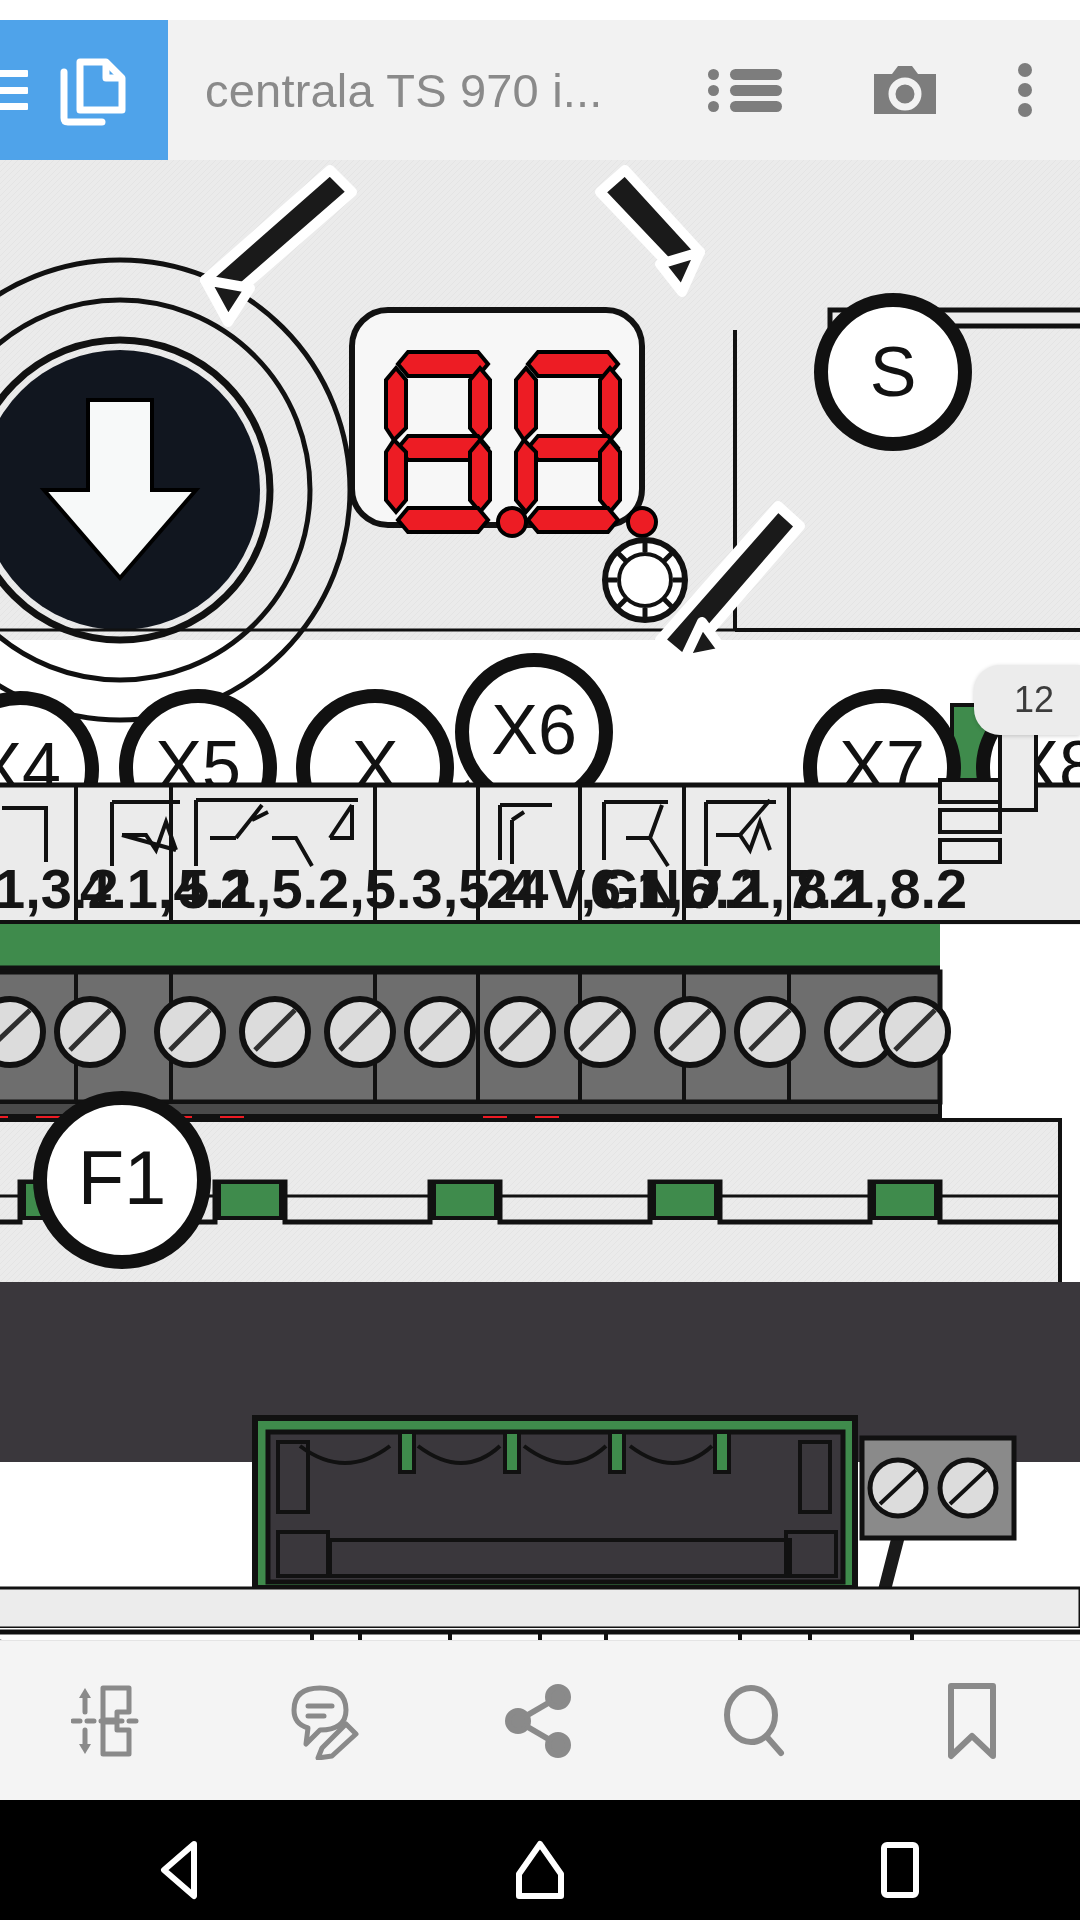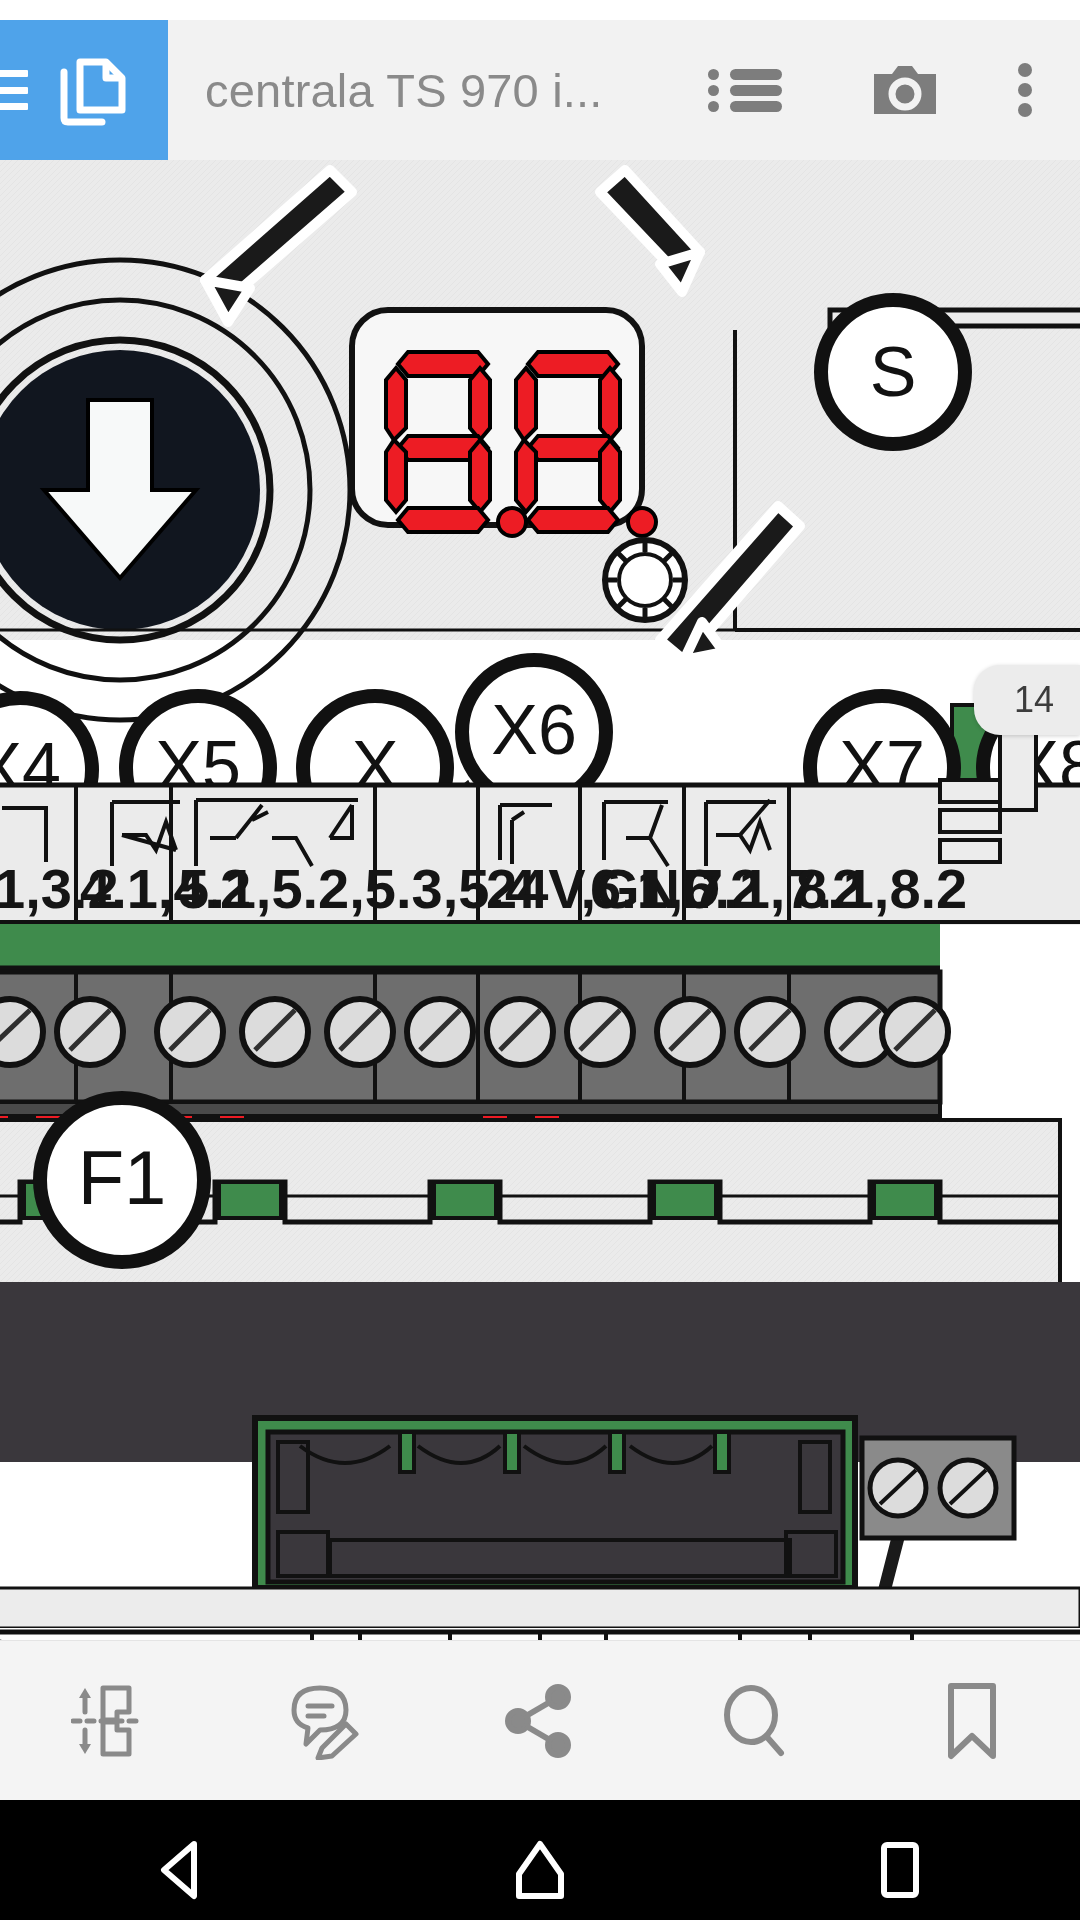--- a/index.html
+++ b/index.html
@@ -468,21 +468,21 @@
         <line x1="978" y1="1520" x2="978" y2="1548"></line>
         <line x1="952" y1="1548" x2="1004" y2="1548"></line>
         <line x1="961" y1="1565" x2="995" y2="1565"></line>
         <line x1="968" y1="1580" x2="988" y2="1580"></line>
       </g>
 
       <circle cx="122" cy="1020" r="82" fill="#fff" stroke="#111" stroke-width="14"></circle>
       <text x="122" y="1044" font-family="Liberation Sans, sans-serif" font-size="76" fill="#111" text-anchor="middle">F1</text>
     </svg>
 
-    <div id="page-badge">14</div>
+    <div id="page-badge">12</div>
   </div>
 
   <div id="bottombar">
 
     <div class="tb-btn">
       <svg width="74" height="78" viewBox="0 0 74 78">
         <g fill="none" stroke="#8a8a8a" stroke-width="5" stroke-linejoin="round" stroke-linecap="round">
           <path d="M14 6 L8 16 L20 16 Z" fill="#8a8a8a" stroke="none"></path>
           <path d="M14 72 L8 62 L20 62 Z" fill="#8a8a8a" stroke="none"></path>
           <line x1="14" y1="16" x2="14" y2="30"></line>

